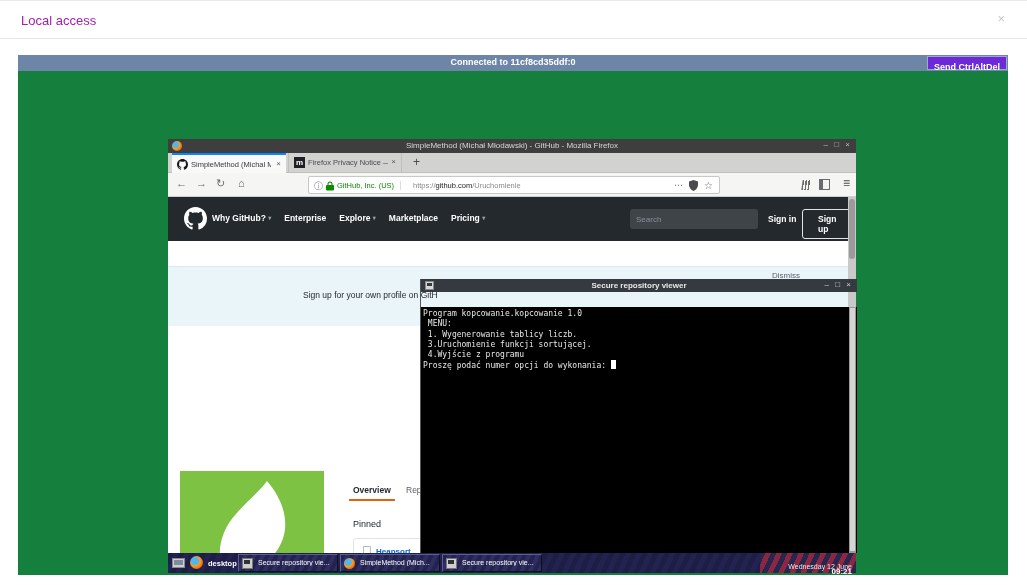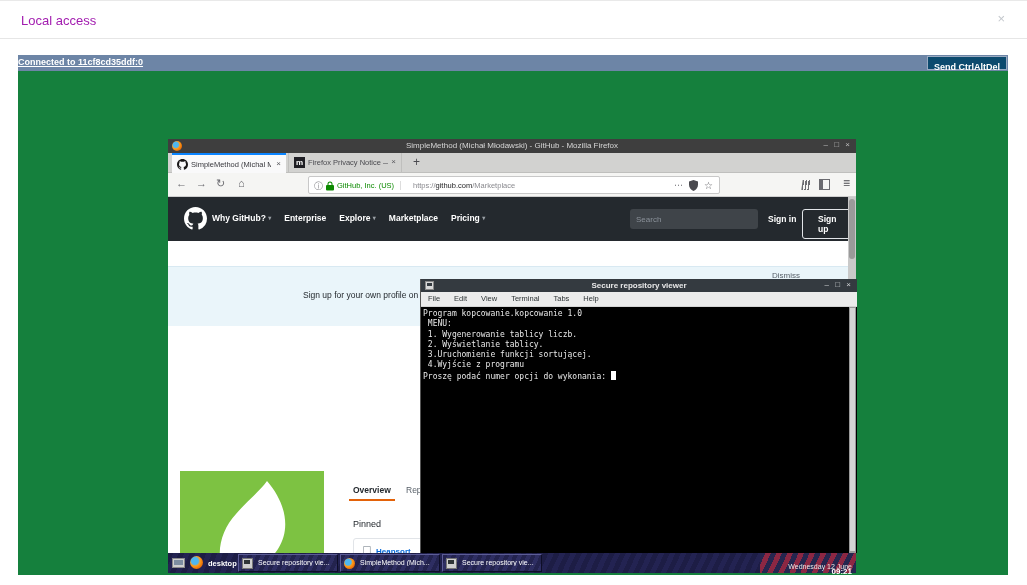--- a/index.html
+++ b/index.html
@@ -6,22 +6,22 @@
   html,body { width:1027px; height:585px; background:#ffffff; font-family:"Liberation Sans",sans-serif; overflow:hidden; }
 
   
   .panel-header { position:absolute; left:0; top:0; width:1027px; height:39px; background:#fff; border-top:1px solid #e9e9e9; border-bottom:1px solid #e6e6e6; }
   .panel-title { position:absolute; left:21px; top:12px; font-size:13px; color:#a21caf; }
   .panel-close { position:absolute; right:22px; top:10px; font-size:13px; color:#c3c7cc; cursor:pointer; }
 
   
   .viewer { position:absolute; left:18px; top:55px; width:990px; height:520px; }
   .viewer-bar { position:absolute; left:0; top:0; width:990px; height:16px; background:#6d85a6; }
-  .viewer-status { position:absolute; left:0; top:2px; width:990px; text-align:left; font-size:9px; font-weight:bold; color:#ffffff;text-decoration:underline; }
-  .send-cad { position:absolute; right:1px; top:1px; height:14px; padding:4px 6px; background:#0c4a6e; border:1px solid #9aabc2; font-size:9px; font-weight:bold; color:#ffffff; line-height:12px; cursor:pointer; }
+  .viewer-status { position:absolute; left:0; top:2px; width:990px; text-align:center; font-size:9px; font-weight:bold; color:#ffffff; }
+  .send-cad { position:absolute; right:1px; top:1px; height:14px; padding:4px 6px; background:#6d28d9; border:1px solid #9aabc2; font-size:9px; font-weight:bold; color:#ffffff; line-height:12px; cursor:pointer; }
   .screen { position:absolute; left:0; top:16px; width:990px; height:504px; background:#15803d; }
 
   
   .remote { position:absolute; left:150px; top:68px; width:688px; height:434px; }
 
   
   .ff-window { position:absolute; left:0; top:0; width:688px; height:414px; background:#ffffff; z-index:1; }
   .ff-titlebar { position:absolute; left:0; top:0; width:688px; height:14px; background:#3e3e3e; }
   .ff-title { position:absolute; left:0; top:2px; width:688px; text-align:center; font-size:8px; color:#d6d6d6; }
   .ff-tb-icon { position:absolute; left:4px; top:2px; width:10px; height:10px; border-radius:50%;
@@ -163,21 +163,21 @@
           <span class="nav-ic" style="left:8px;">←</span>
           <span class="nav-ic" style="left:28px;">→</span>
           <span class="nav-ic" style="left:48px;">↻</span>
           <span class="nav-ic" style="left:70px;">⌂</span>
           <div class="urlbar">
             <span class="url-info">ⓘ</span>
             <svg class="lock-ic" width="8" height="10" viewBox="0 0 8 10">
                 <path fill="#0c8a00" d="M1.5 4V3a2.5 2.5 0 0 1 5 0v1H7a1 1 0 0 1 1 1v3.5a1 1 0 0 1-1 1H1a1 1 0 0 1-1-1V5a1 1 0 0 1 1-1h.5zm1 0h3V3a1.5 1.5 0 0 0-3 0v1z"></path>
               </svg>
             <span class="url-site">GitHub, Inc. (US)</span>
-            <span class="url-text"><span>https://</span><b>github.com</b><span>/Marketplace</span></span>
+            <span class="url-text"><span>https://</span><b>github.com</b><span>/Uruchomienie</span></span>
             <span class="url-more">⋯</span>
             <svg class="url-shield" width="9" height="11" viewBox="0 0 9 11">
                 <path fill="#4a4a4f" d="M4.5 0L9 1.5v3.2c0 2.8-1.9 5.2-4.5 6.3C1.9 9.9 0 7.5 0 4.7V1.5L4.5 0z"></path>
               </svg>
             <span class="url-star">☆</span>
           </div>
           <span class="lib-ic"></span>
           <span class="side-ic"></span>
           <span class="ham-ic">≡</span>
         </div>
@@ -229,33 +229,24 @@
             <div class="ff-scrollthumb"></div>
           </div>
       </div>
 
       <div class="term">
         <div class="term-titlebar">
           <span class="term-ico"></span>
           <div class="term-title">Secure repository viewer</div>
           <div class="term-controls">– □ ×</div>
         </div>
-        <div class="term-menubar">
-          <span>File</span>
-          <span>Edit</span>
-          <span>View</span>
-          <span>Terminal</span>
-          <span>Tabs</span>
-          <span>Help</span>
-        </div>
         <div class="term-body">
           <div class="term-line">Program kopcowanie.kopcowanie 1.0</div>
           <div class="term-line"> MENU:</div>
           <div class="term-line"> 1. Wygenerowanie tablicy liczb.</div>
-          <div class="term-line"> 2. Wyświetlanie tablicy.</div>
           <div class="term-line"> 3.Uruchomienie funkcji sortującej.</div>
           <div class="term-line"> 4.Wyjście z programu</div>
           <div class="term-line"><span>Proszę podać numer opcji do wykonania: </span><span class="cursor"></span></div>
         </div>
         <div class="term-scroll">
             <div class="thumb"></div>
           </div>
       </div>
 
       <div class="taskbar">

